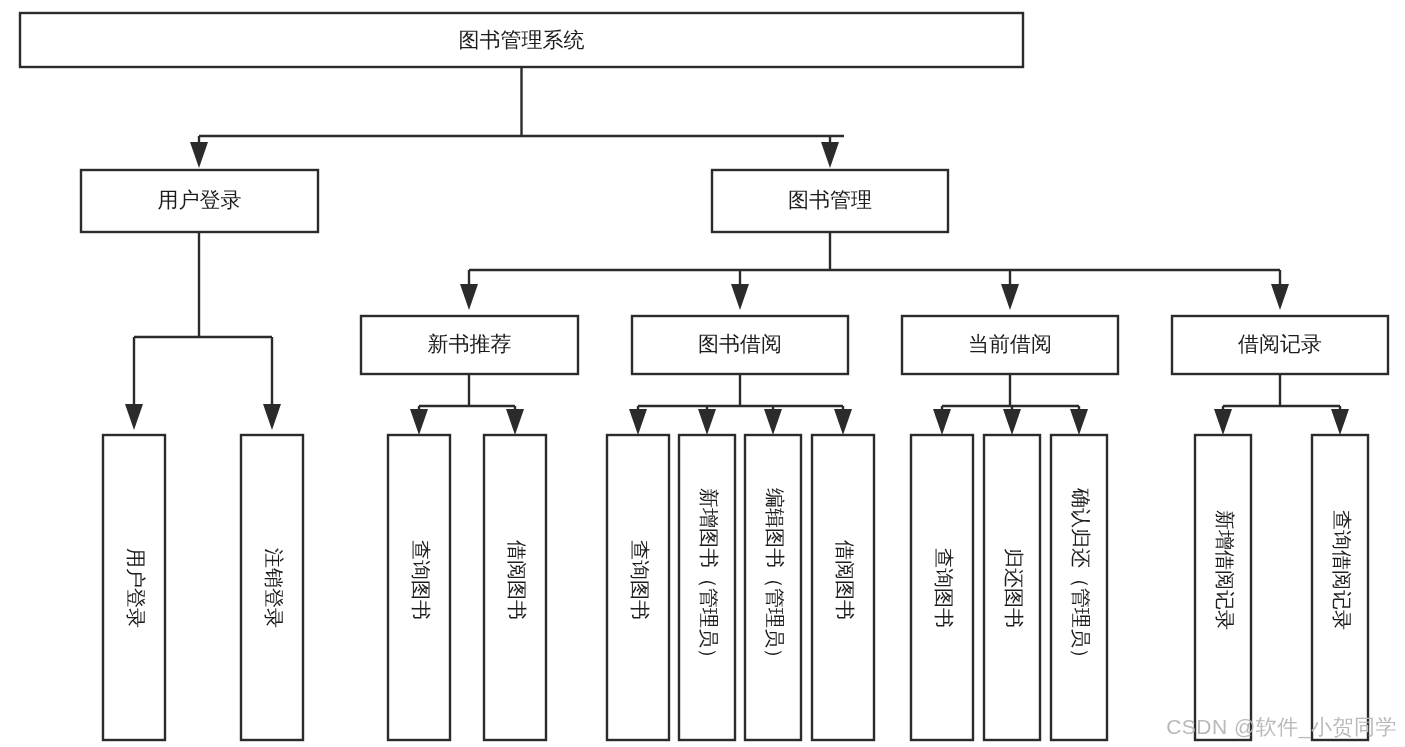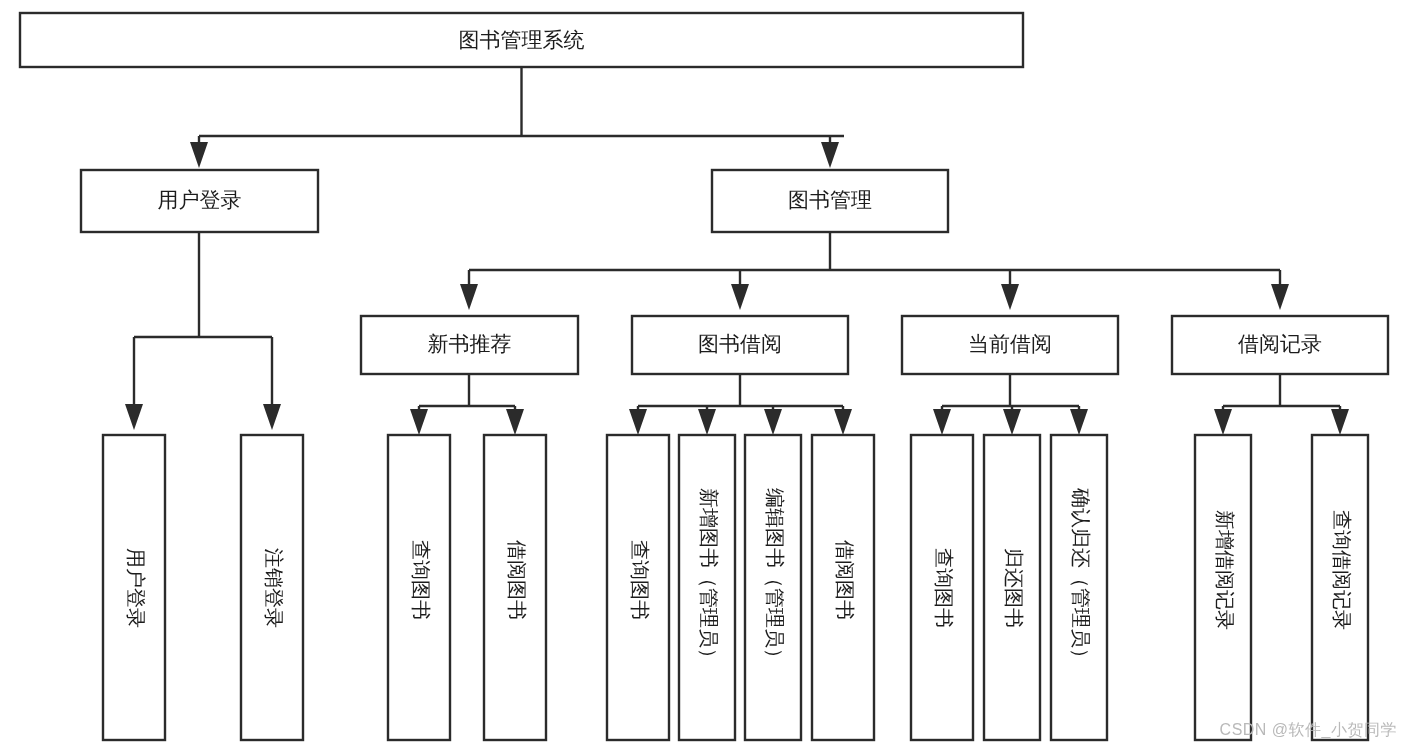--- a/index.html
+++ b/index.html
@@ -56,21 +56,21 @@
     fill: #1c1c1c;
     text-anchor: middle;
     dominant-baseline: middle;
     white-space: pre;
   }
   .watermark-text {
     position: absolute;
     right: 8px;
     bottom: 6px;
     font-family: "Liberation Sans", "DejaVu Sans", sans-serif;
-    font-size: 16px;
+    font-size: 21px;
     color: #b9b9b9;
     letter-spacing: 0.5px;
     user-select: none;
     pointer-events: none;
   }
 </style>
 </head>
 <body>
 
 <div id="diagram-root">

